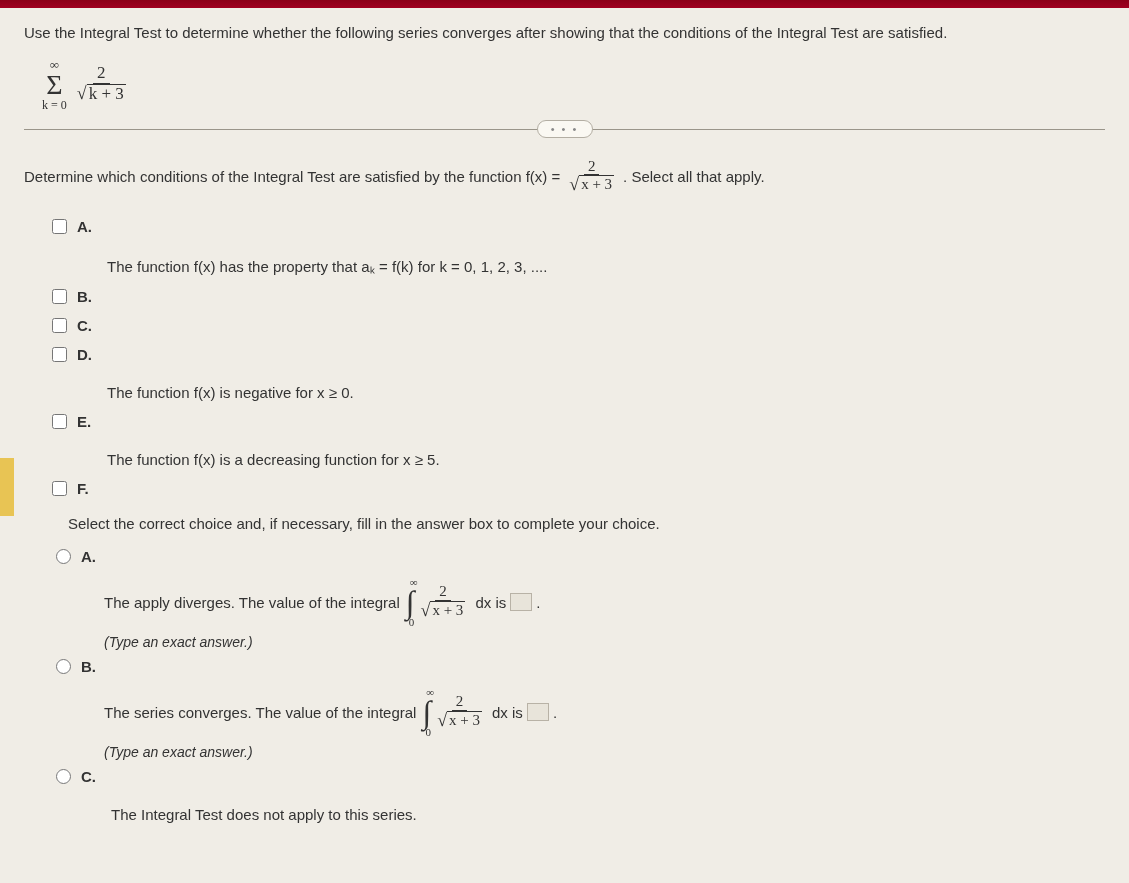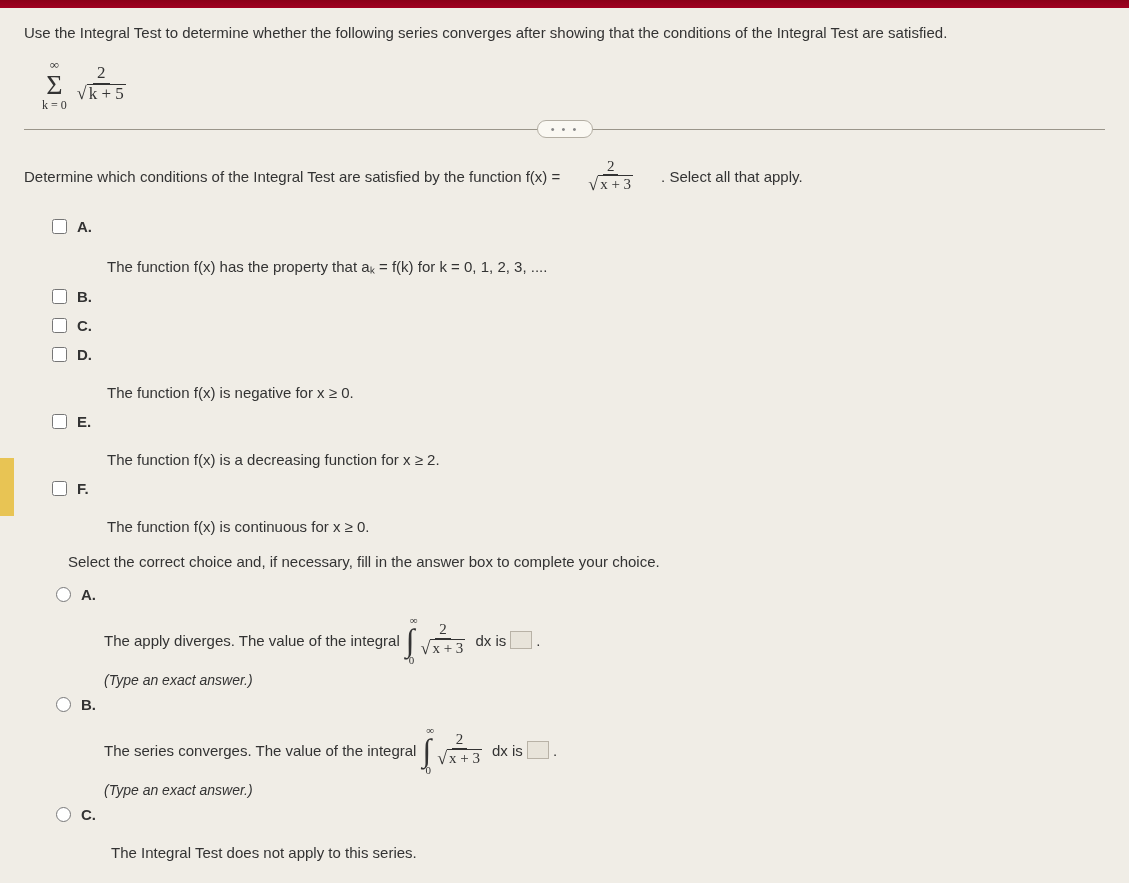--- a/index.html
+++ b/index.html
@@ -48,21 +48,21 @@
       width: 56px; height: 18px;
       border: 1px solid #b3aea3;
       border-radius: 12px;
       background: #faf8f2;
       margin: -28px auto 20px auto;
       cursor: pointer;
       font-size: 11px; color: #888; letter-spacing: 2px;
     }
     .subprompt {
       display: flex; align-items: center; flex-wrap: wrap;
-      gap: 20px;
+      gap: 1px;
       margin-bottom: 22px;
     }
     .inline-frac { font-family: "Times New Roman", serif; }
     .options { margin-left: 28px; }
     .option-row {
       display: flex; align-items: flex-start;
       margin-bottom: 12px;
       gap: 10px;
     }
     .option-row input[type="checkbox"],
@@ -111,21 +111,21 @@
     <span class="sigma-block">
       <span class="sigma-top">∞</span>
       <span class="sigma">Σ</span>
       <span class="sigma-bot">k = 0</span>
     </span>
     <span class="frac inline-frac">
       <span class="num">2</span>
       <span class="den">
         <span class="sqrt">
           <span class="sqrt-sign">√</span>
-          <span class="sqrt-body">k + 5</span>
+          <span class="sqrt-body">k + 3</span>
         </span>
       </span>
     </span>
   </div>
 
   <hr class="divider">
   <div class="more-button">
     <span>• • •</span>
   </div>
 
@@ -158,26 +158,25 @@
       <span class="option-letter">C.</span>
     </div>
     <div class="option-row">
       <input type="checkbox" style="">
       <span class="option-letter">D.</span>
       <span class="opt-text">The function f(x) is negative for x ≥ 0.</span>
     </div>
     <div class="option-row">
       <input type="checkbox" style="">
       <span class="option-letter">E.</span>
-      <span class="opt-text">The function f(x) is a decreasing function for x ≥ 2.</span>
+      <span class="opt-text">The function f(x) is a decreasing function for x ≥ 5.</span>
     </div>
     <div class="option-row">
       <input type="checkbox" style="">
       <span class="option-letter">F.</span>
-      <span class="opt-text">The function f(x) is continuous for x ≥ 0.</span>
     </div>
   </div>
 
   <div class="section-prompt">Select the correct choice and, if necessary, fill in the answer box to complete your choice.</div>
 
   <div class="radio-options">
 
     <div class="option-row">
       <input type="radio" name="ans" style="">
       <span class="option-letter">A.</span>

